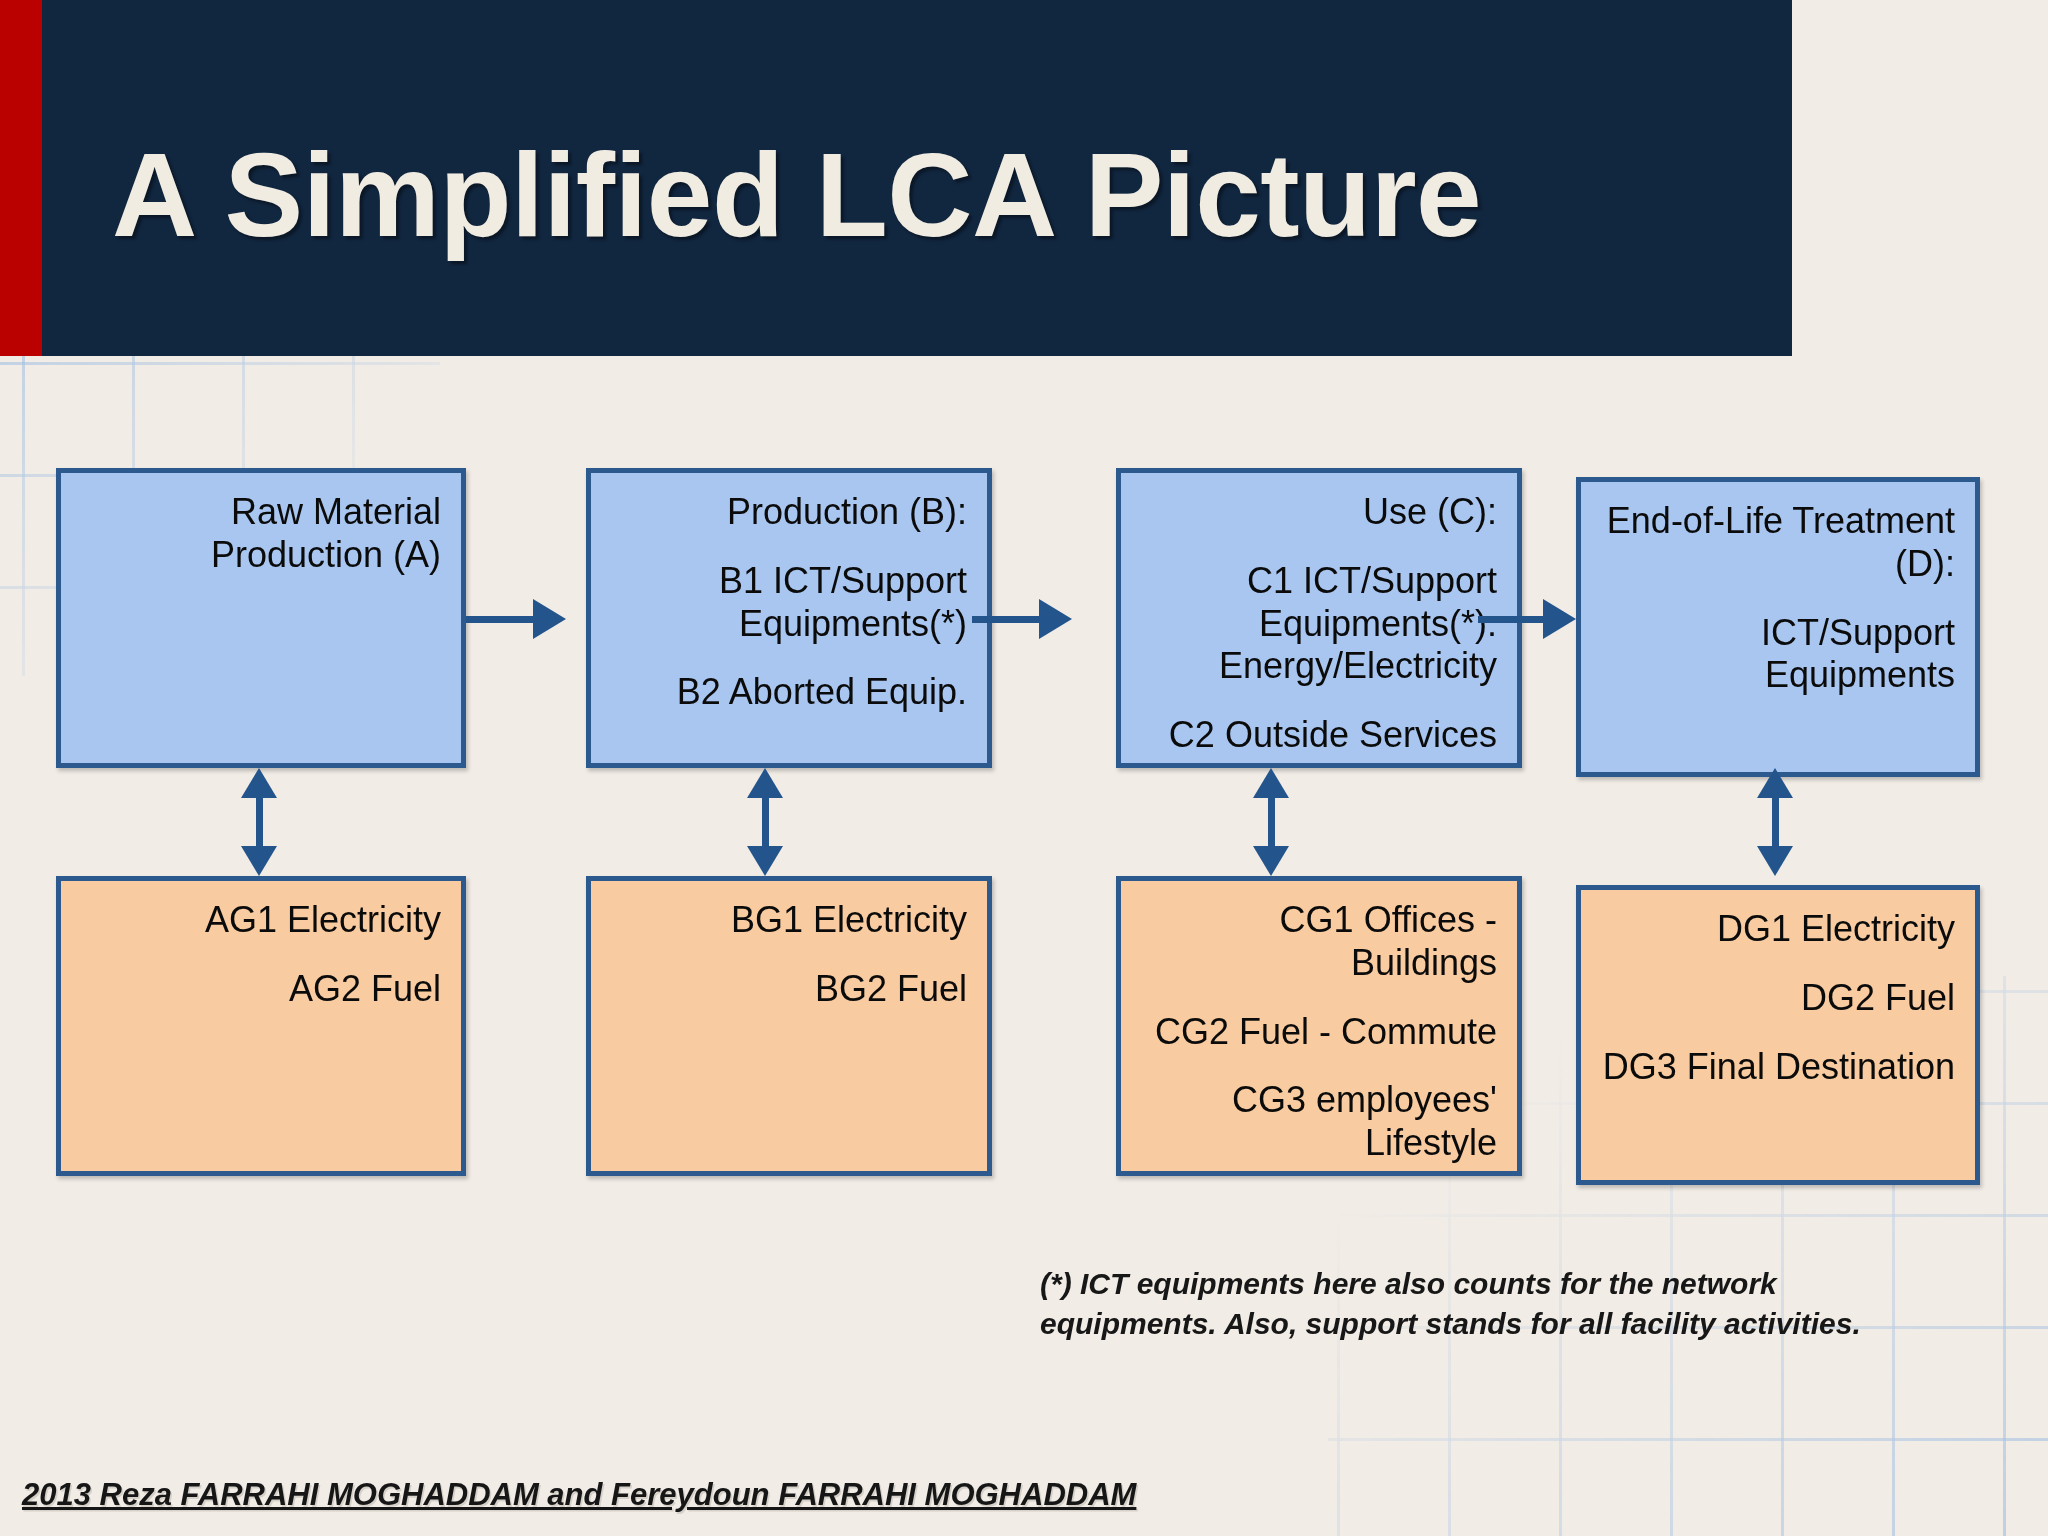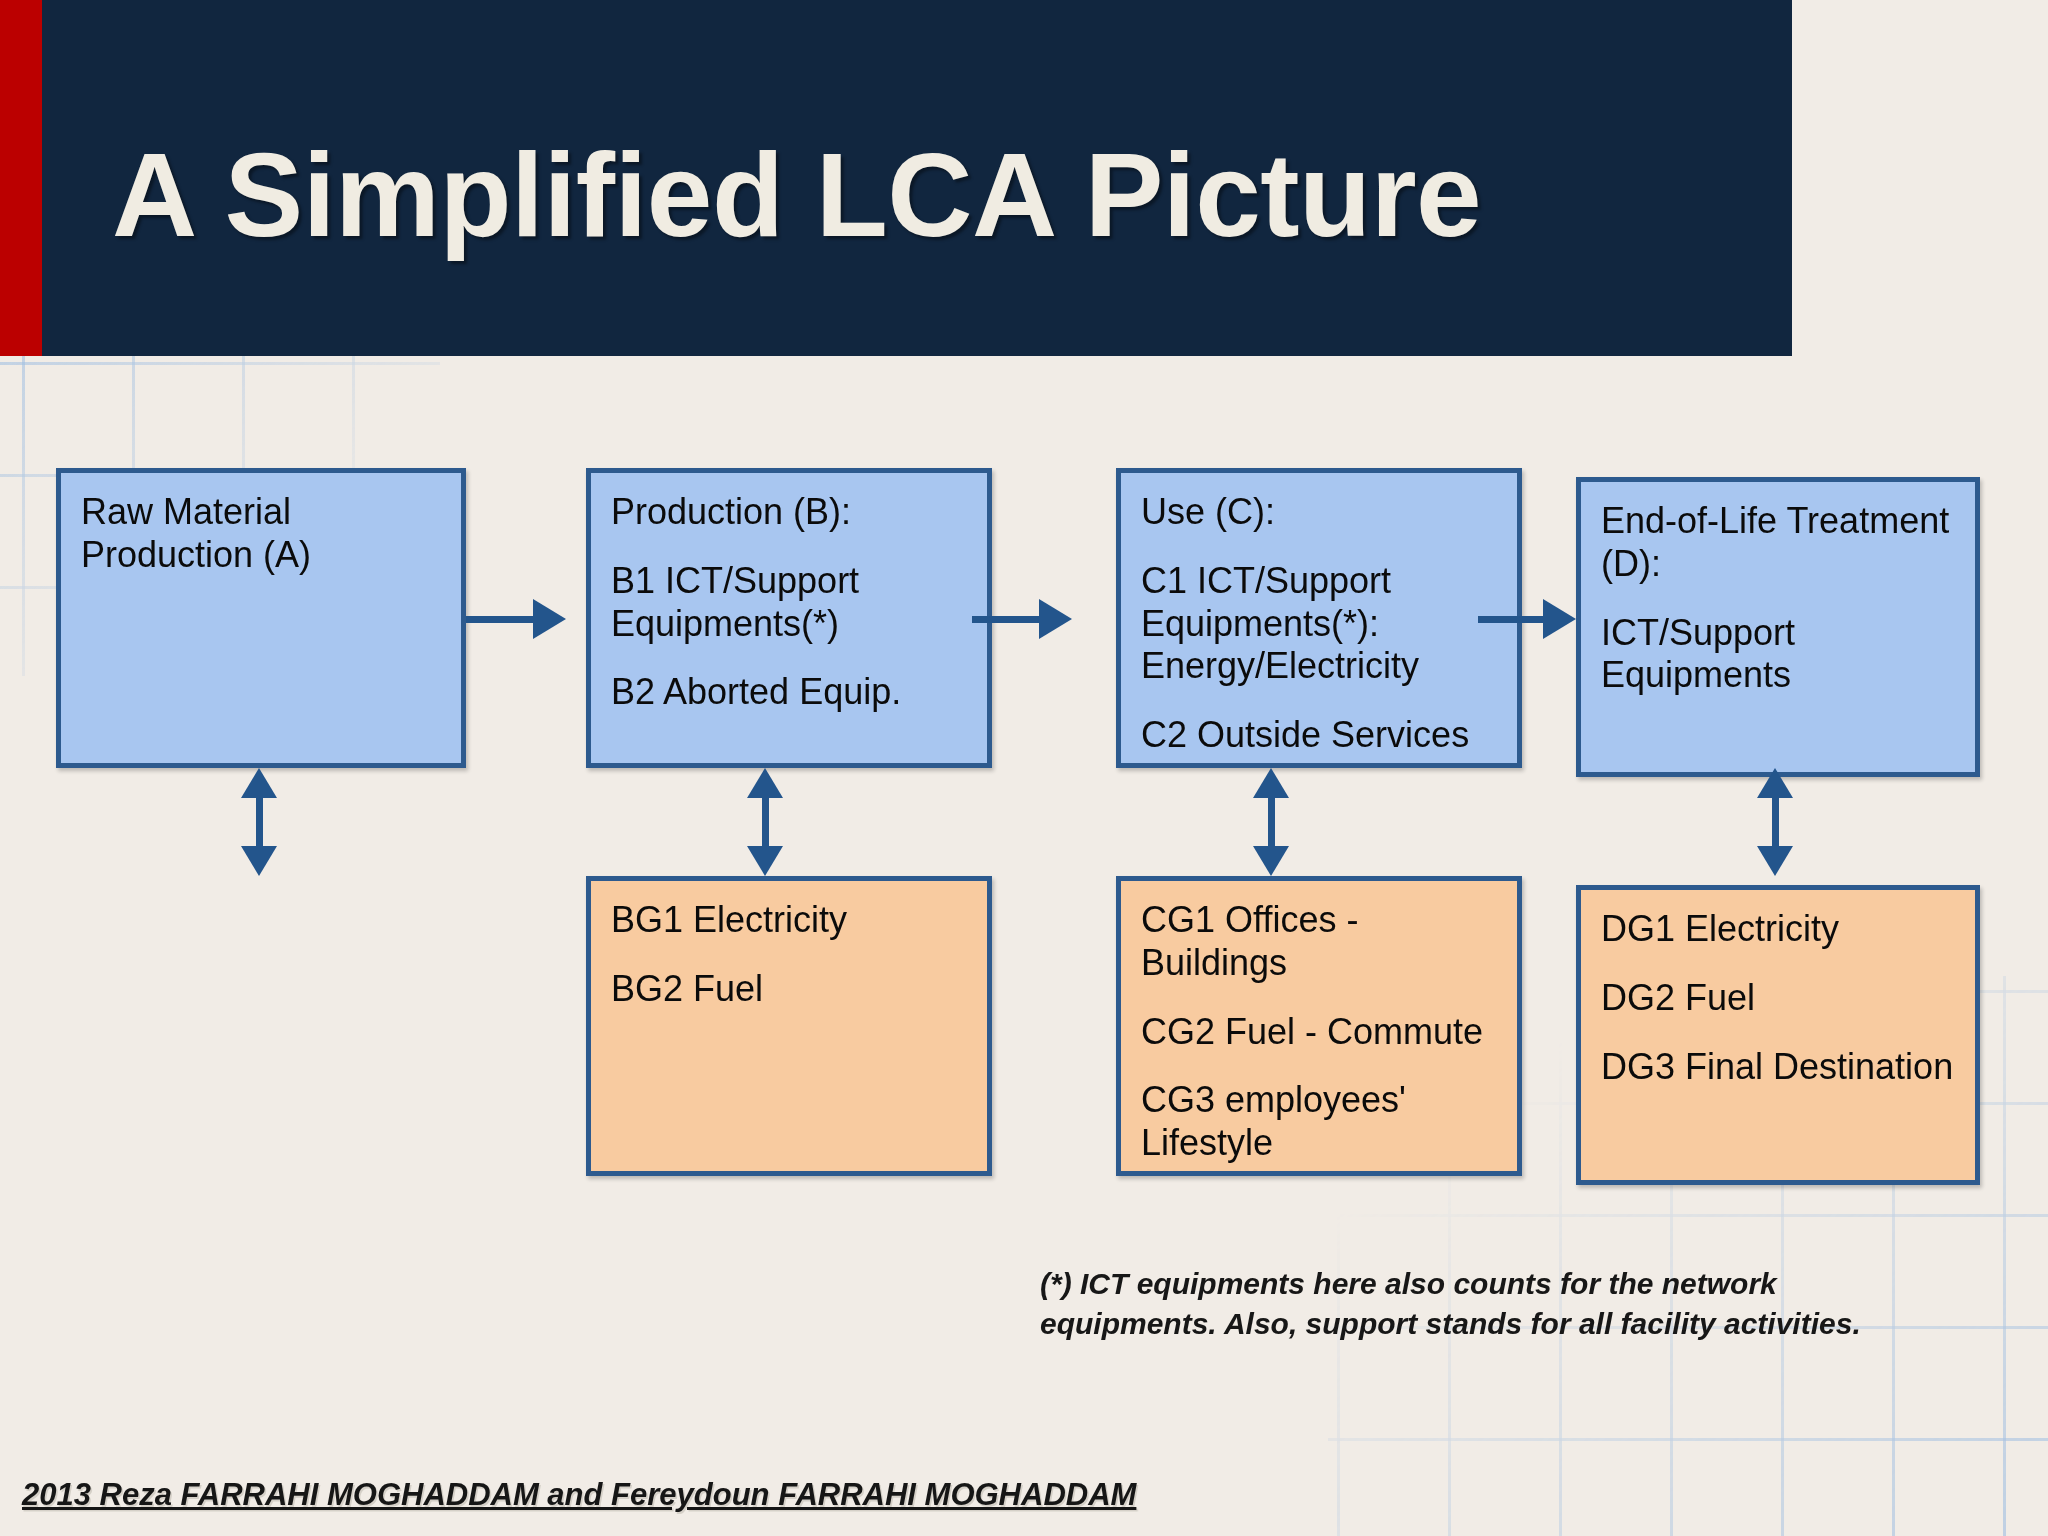--- a/index.html
+++ b/index.html
@@ -92,21 +92,21 @@
     line-height: 1.19;
     color: #0b0b0b;
     box-shadow: 2px 3px 4px rgba(0,0,0,0.22);
   }
   .flow-box.stage {
     background: #a8c6f0;
   }
   .flow-box.resource {
     background: #f8cba0;
   }
-  .box-line { display: block; }
+  .box-line { display: block; text-align: right; }
   .box-gap { display: block; height: 26px; }
 
   
   .row-stage { top: 468px; height: 300px; }
   .row-res   { top: 876px; height: 300px; }
 
   .col-a { left: 56px;   width: 410px; }
   .col-b { left: 586px;  width: 406px; }
   .col-c { left: 1072px; width: 406px; margin-left: 44px; }
   .col-d { left: 1576px; width: 404px; margin-top: 9px; }
@@ -246,20 +246,25 @@
   </div>
 
   <div class="flow-box stage row-stage col-d">
     <span class="box-line">End-of-Life Treatment</span>
     <span class="box-line">(D):</span>
     <span class="box-gap"></span>
     <span class="box-line">ICT/Support</span>
     <span class="box-line">Equipments</span>
   </div>
 
+  <div class="flow-box resource row-res col-a">
+    <span class="box-line">AG1 Electricity</span>
+    <span class="box-gap"></span>
+    <span class="box-line">AG2 Fuel</span>
+  </div>
 
   <div class="flow-box resource row-res col-b">
     <span class="box-line">BG1 Electricity</span>
     <span class="box-gap"></span>
     <span class="box-line">BG2 Fuel</span>
   </div>
 
   <div class="flow-box resource row-res col-c">
     <span class="box-line">CG1 Offices - Buildings</span>
     <span class="box-gap"></span>

